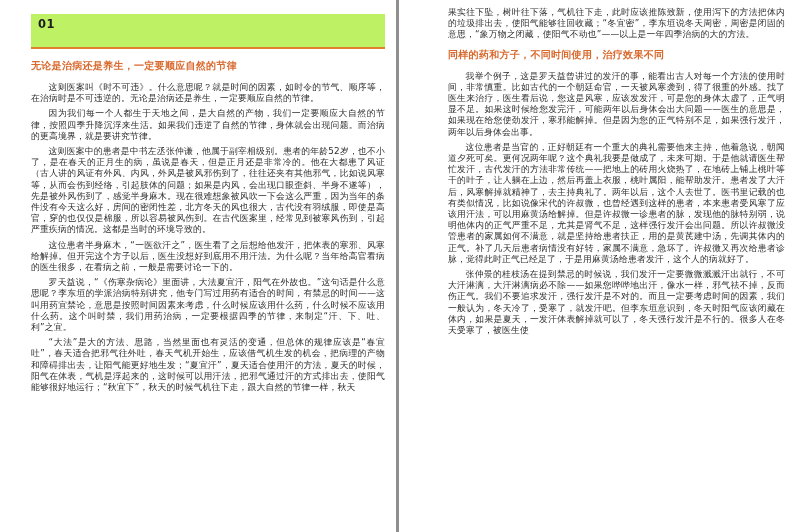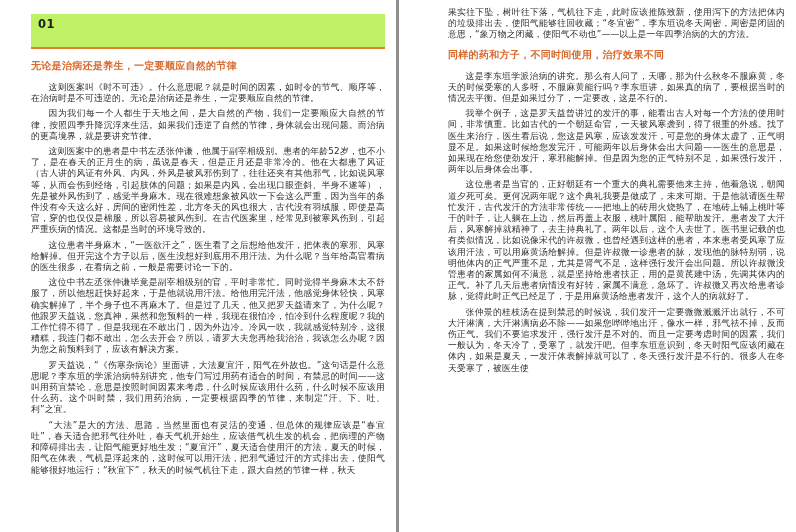--- a/index.html
+++ b/index.html
@@ -72,34 +72,32 @@
       <span class="chapter-num">01</span>
     </div>
 
     <div class="sub-heading">无论是治病还是养生，一定要顺应自然的节律</div>
 
     <div class="body-text">
       <p>这则医案叫《时不可违》。什么意思呢？就是时间的因素，如时令的节气、顺序等，在治病时是不可违逆的。无论是治病还是养生，一定要顺应自然的节律。</p>
       <p>因为我们每一个人都生于天地之间，是大自然的产物，我们一定要顺应大自然的节律，按照四季升降沉浮来生活。如果我们违逆了自然的节律，身体就会出现问题。而治病的更高境界，就是要讲究节律。</p>
       <p>这则医案中的患者是中书左丞张仲谦，他属于副宰相级别。患者的年龄52岁，也不小了，是在春天的正月生的病，虽说是春天，但是正月还是非常冷的。他在大都患了风证（古人讲的风证有外风、内风，外风是被风邪伤到了，往往还夹有其他邪气，比如说风寒等，从而会伤到经络，引起肢体的问题；如果是内风，会出现口眼歪斜、半身不遂等），先是被外风伤到了，感觉半身麻木。现在很难想象被风吹一下会这么严重，因为当年的条件没有今天这么好，房间的密闭性差，北方冬天的风也很大，古代没有羽绒服，即使是高官，穿的也仅仅是棉服，所以容易被风伤到。在古代医案里，经常见到被寒风伤到，引起严重疾病的情况。这都是当时的环境导致的。</p>
       <p>这位患者半身麻木，“一医欲汗之”，医生看了之后想给他发汗，把体表的寒邪、风寒给解掉。但开完这个方子以后，医生没想好到底用不用汗法。为什么呢？当年给高官看病的医生很多，在看病之前，一般是需要讨论一下的。</p>
-      <p>这位中书左丞张仲谦毕竟是副宰相级别的官，平时非常忙。同时觉得半身麻木太不舒服了，所以他想赶快好起来，于是他就说用汗法。给他用完汗法，他感觉身体轻快，风寒确实解掉了，半个身子也不再麻木了。但是过了几天，他又把罗天益请来了，为什么呢？他跟罗天益说，您真神，果然和您预料的一样，我现在很怕冷，怕冷到什么程度呢？我的工作忙得不得了，但是我现在不敢出门，因为外边冷。冷风一吹，我就感觉特别冷，这很糟糕，我连门都不敢出，怎么去开会？所以，请罗大夫您再给我治治，我该怎么办呢？因为您之前预料到了，应该有解决方案。</p>
       <p>罗天益说，“《伤寒杂病论》里面讲，大法夏宜汗，阳气在外故也。”这句话是什么意思呢？李东垣的学派治病特别讲究，他专门写过用药有适合的时间，有禁忌的时间——这叫用药宜禁论，意思是按照时间因素来考虑，什么时候应该用什么药，什么时候不应该用什么药。这个叫时禁，我们用药治病，一定要根据四季的节律，来制定“汗、下、吐、利”之宜。</p>
       <p>“大法”是大的方法、思路，当然里面也有灵活的变通，但总体的规律应该是“春宜吐”，春天适合把邪气往外吐，春天气机开始生，应该借气机生发的机会，把病理的产物和障碍排出去，让阳气能更好地生发；“夏宜汗”，夏天适合使用汗的方法，夏天的时候，阳气在体表，气机是浮起来的，这时候可以用汗法，把邪气通过汗的方式排出去，使阳气能够很好地运行；“秋宜下”，秋天的时候气机往下走，跟大自然的节律一样，秋天</p>
     </div>
   </div>
 
   <div class="page-divider"></div>
 
   <div class="page right">
     <div class="body-text">
       <p class="no-indent">果实往下坠，树叶往下落，气机往下走，此时应该推陈致新，使用泻下的方法把体内的垃圾排出去，使阳气能够往回收藏；“冬宜密”，李东垣说冬天周密，周密是闭固的意思，“象万物之闭藏，使阳气不动也”——以上是一年四季治病的大的方法。</p>
 
       <div class="sub-heading">同样的药和方子，不同时间使用，治疗效果不同</div>
 
-      <p>这是李东垣学派治病的讲究。那么有人问了，天哪，那为什么秋冬不服麻黄，冬天的时候受寒的人多呀，不服麻黄能行吗？李东垣讲，如果真的病了，要根据当时的情况去平衡。但是如果过分了，一定要改，这是不行的。</p>
       <p>我举个例子，这是罗天益曾讲过的发汗的事，能看出古人对每一个方法的使用时间，非常慎重。比如古代的一个朝廷命官，一天被风寒袭到，得了很重的外感。找了医生来治疗，医生看后说，您这是风寒，应该发发汗，可是您的身体太虚了，正气明显不足。如果这时候给您发完汗，可能两年以后身体会出大问题——医生的意思是，如果现在给您使劲发汗，寒邪能解掉。但是因为您的正气特别不足，如果强行发汗，两年以后身体会出事。</p>
       <p>这位患者是当官的，正好朝廷有一个重大的典礼需要他来主持，他着急说，朝闻道夕死可矣。更何况两年呢？这个典礼我要是做成了，未来可期。于是他就请医生帮忙发汗，古代发汗的方法非常传统——把地上的砖用火烧热了，在地砖上铺上桃叶等干的叶子，让人躺在上边，然后再盖上衣服，桃叶属阳，能帮助发汗。患者发了大汗后，风寒解掉就精神了，去主持典礼了。两年以后，这个人去世了。医书里记载的也有类似情况，比如说像宋代的许叔微，也曾经遇到这样的患者，本来患者受风寒了应该用汗法，可以用麻黄汤给解掉。但是许叔微一诊患者的脉，发现他的脉特别弱，说明他体内的正气严重不足，尤其是肾气不足，这样强行发汗会出问题。所以许叔微没管患者的家属如何不满意，就是坚持给患者扶正，用的是黄芪建中汤，先调其体内的正气。补了几天后患者病情没有好转，家属不满意，急坏了。许叔微又再次给患者诊脉，觉得此时正气已经足了，于是用麻黄汤给患者发汗，这个人的病就好了。</p>
       <p>张仲景的桂枝汤在提到禁忌的时候说，我们发汗一定要微微溅溅汗出就行，不可大汗淋漓，大汗淋漓病必不除——如果您哗哗地出汗，像水一样，邪气祛不掉，反而伤正气。我们不要追求发汗，强行发汗是不对的。而且一定要考虑时间的因素，我们一般认为，冬天冷了，受寒了，就发汗吧。但李东垣意识到，冬天时阳气应该闭藏在体内，如果是夏天，一发汗体表解掉就可以了，冬天强行发汗是不行的。很多人在冬天受寒了，被医生使</p>
     </div>
   </div>
 
 </div>
 
 </body></html>

